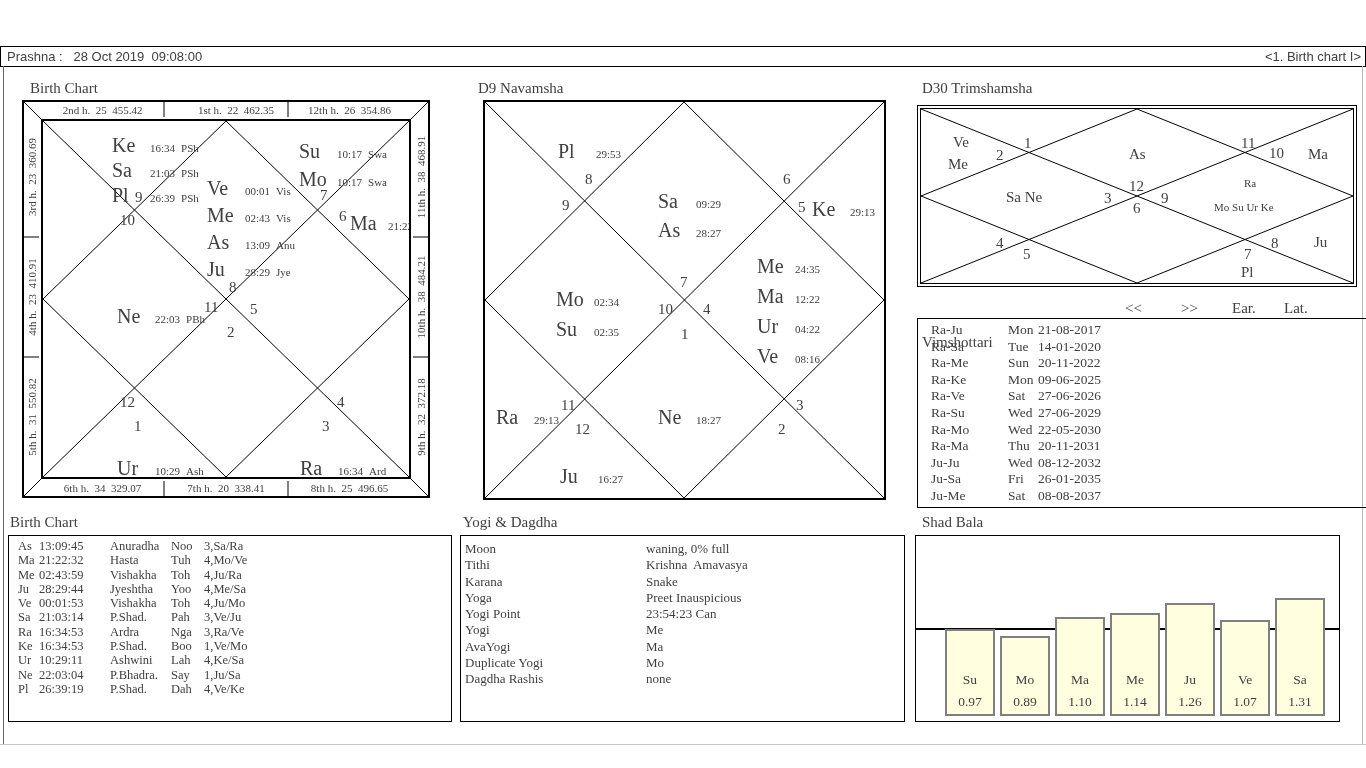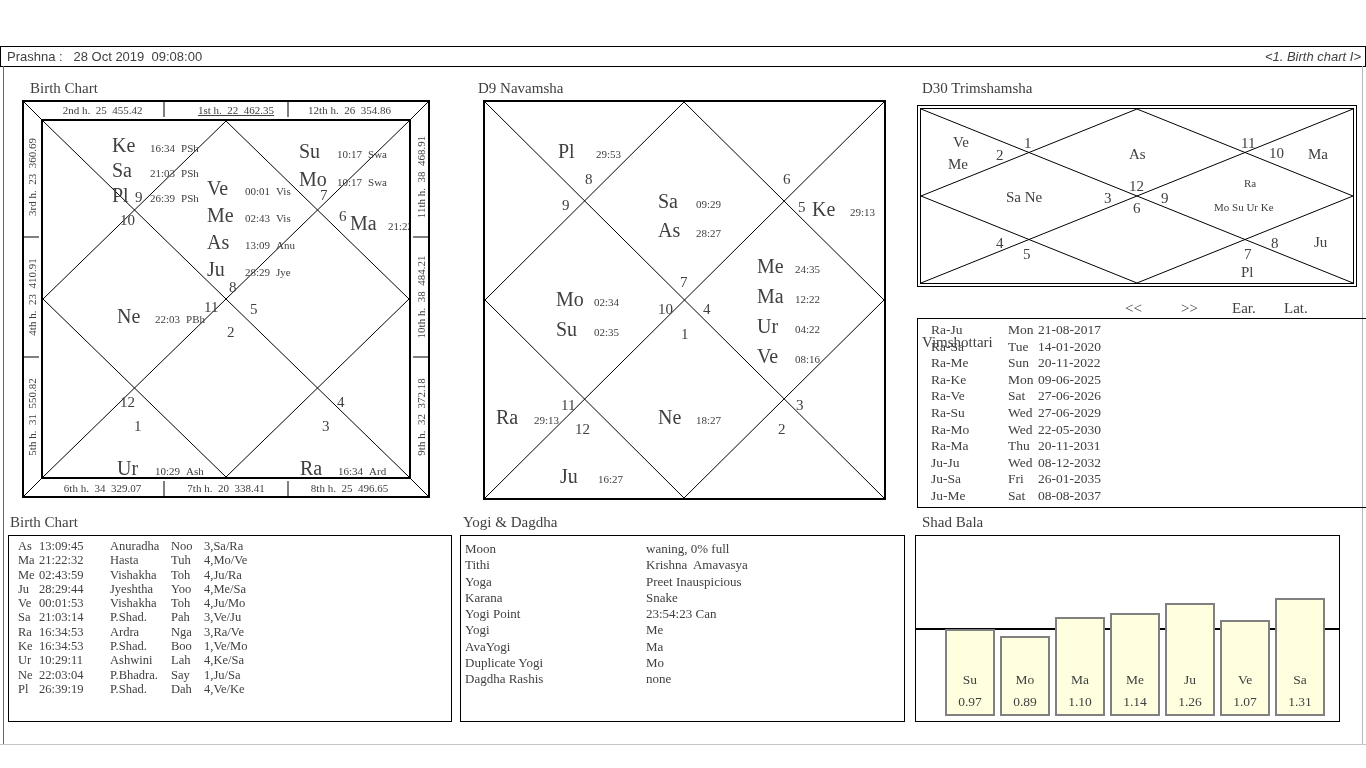--- a/index.html
+++ b/index.html
@@ -2,21 +2,21 @@
 <html><head>
 <meta charset="utf-8">
 <style>
   html,body{margin:0;padding:0;background:#fff;}
   #screen{position:relative;width:1366px;height:768px;background:#fff;overflow:hidden;
           font-family:"Liberation Serif","DejaVu Serif",serif;color:#404040;}
   
   #topbar{position:absolute;left:0;top:46px;width:1364px;height:19px;border:1px solid #000;
           font-family:"Liberation Sans","DejaVu Sans",sans-serif;font-size:13px;background:#fff;}
   #topbar .tleft{position:absolute;left:6px;top:2px;white-space:pre;}
-  #topbar .tright{position:absolute;right:4px;top:2px;white-space:pre;font-style:italic;}
+  #topbar .tright{position:absolute;right:4px;top:2px;white-space:pre;}
   
   .frame-left{position:absolute;left:3px;top:66px;height:678px;width:0;border-left:1px solid #666;}
   .frame-right{position:absolute;left:1362px;top:66px;height:678px;width:0;border-left:1px solid #b8b8b8;}
   .frame-bottom{position:absolute;left:0;top:744px;width:1366px;height:0;border-top:1px solid #c6c6c6;}
   
   .ptitle{position:absolute;font-size:15px;white-space:pre;}
   
   #bc-box{position:absolute;left:22px;top:100px;width:404px;height:394px;border:2px solid #000;background:#fff;}
   #bc-inner{position:absolute;left:17px;top:17px;width:366px;height:356px;border:2px solid #000;overflow:hidden;}
   .striplab{position:absolute;height:13px;font-size:11px;text-align:center;white-space:pre;line-height:13px;}
@@ -94,21 +94,21 @@
         <line x1="264" y1="0" x2="264" y2="15"></line>
       <line x1="140" y1="379" x2="140" y2="394"></line>
         <line x1="264" y1="379" x2="264" y2="394"></line>
       <line x1="0" y1="135" x2="15" y2="135"></line>
         <line x1="0" y1="255" x2="15" y2="255"></line>
       <line x1="389" y1="135" x2="404" y2="135"></line>
         <line x1="389" y1="255" x2="404" y2="255"></line>
     </svg>
 
     <div class="striplab" style="left:17px;top:2px;width:123px;">2nd h.  25  455.42</div>
-    <div class="striplab" style="left:140px;top:2px;width:144px;text-decoration:underline;">1st h.  22  462.35</div>
+    <div class="striplab" style="left:140px;top:2px;width:144px;">1st h.  22  462.35</div>
     <div class="striplab" style="left:264px;top:2px;width:123px;">12th h.  26  354.86</div>
     <div class="striplab" style="left:17px;top:380px;width:123px;">6th h.  34  329.07</div>
     <div class="striplab" style="left:140px;top:380px;width:124px;">7th h.  20  338.41</div>
     <div class="striplab" style="left:264px;top:380px;width:123px;">8th h.  25  496.65</div>
     <div class="vlab" style="left:1px;top:15px;">3rd h.  23  360.69</div>
     <div class="vlab" style="left:1px;top:135px;">4th h.  23  410.91</div>
     <div class="vlab" style="left:1px;top:255px;">5th h.  31  550.82</div>
     <div class="vlab" style="left:390px;top:15px;">11th h.  38  468.91</div>
     <div class="vlab" style="left:390px;top:135px;">10th h.  38  484.21</div>
     <div class="vlab" style="left:390px;top:255px;">9th h.  32  372.18</div>
@@ -277,23 +277,23 @@
 
       <div class="brow"><span class="bp">Pl</span><span class="bl">26:39:19</span><span class="bc"></span><span class="bn">P.Shad.</span><span class="bs">Dah</span><span class="bpd">4,Ve/Ke</span></div>
     </div>
 
   <div id="yd-box">
 
       <div class="yrow"><span class="yl">Moon</span><span class="yv">waning, 0% full</span></div>
 
       <div class="yrow"><span class="yl">Tithi</span><span class="yv">Krishna  Amavasya</span></div>
 
+      <div class="yrow"><span class="yl">Karana</span><span class="yv">Snake</span></div>
+
       <div class="yrow"><span class="yl">Yoga</span><span class="yv">Preet Inauspicious</span></div>
-
-      <div class="yrow"><span class="yl">Karana</span><span class="yv">Snake</span></div>
 
       <div class="yrow"><span class="yl">Yogi Point</span><span class="yv">23:54:23 Can</span></div>
 
       <div class="yrow"><span class="yl">Yogi</span><span class="yv">Me</span></div>
 
       <div class="yrow"><span class="yl">AvaYogi</span><span class="yv">Ma</span></div>
 
       <div class="yrow"><span class="yl">Duplicate Yogi</span><span class="yv">Mo</span></div>
 
       <div class="yrow"><span class="yl">Dagdha Rashis</span><span class="yv">none</span></div>

